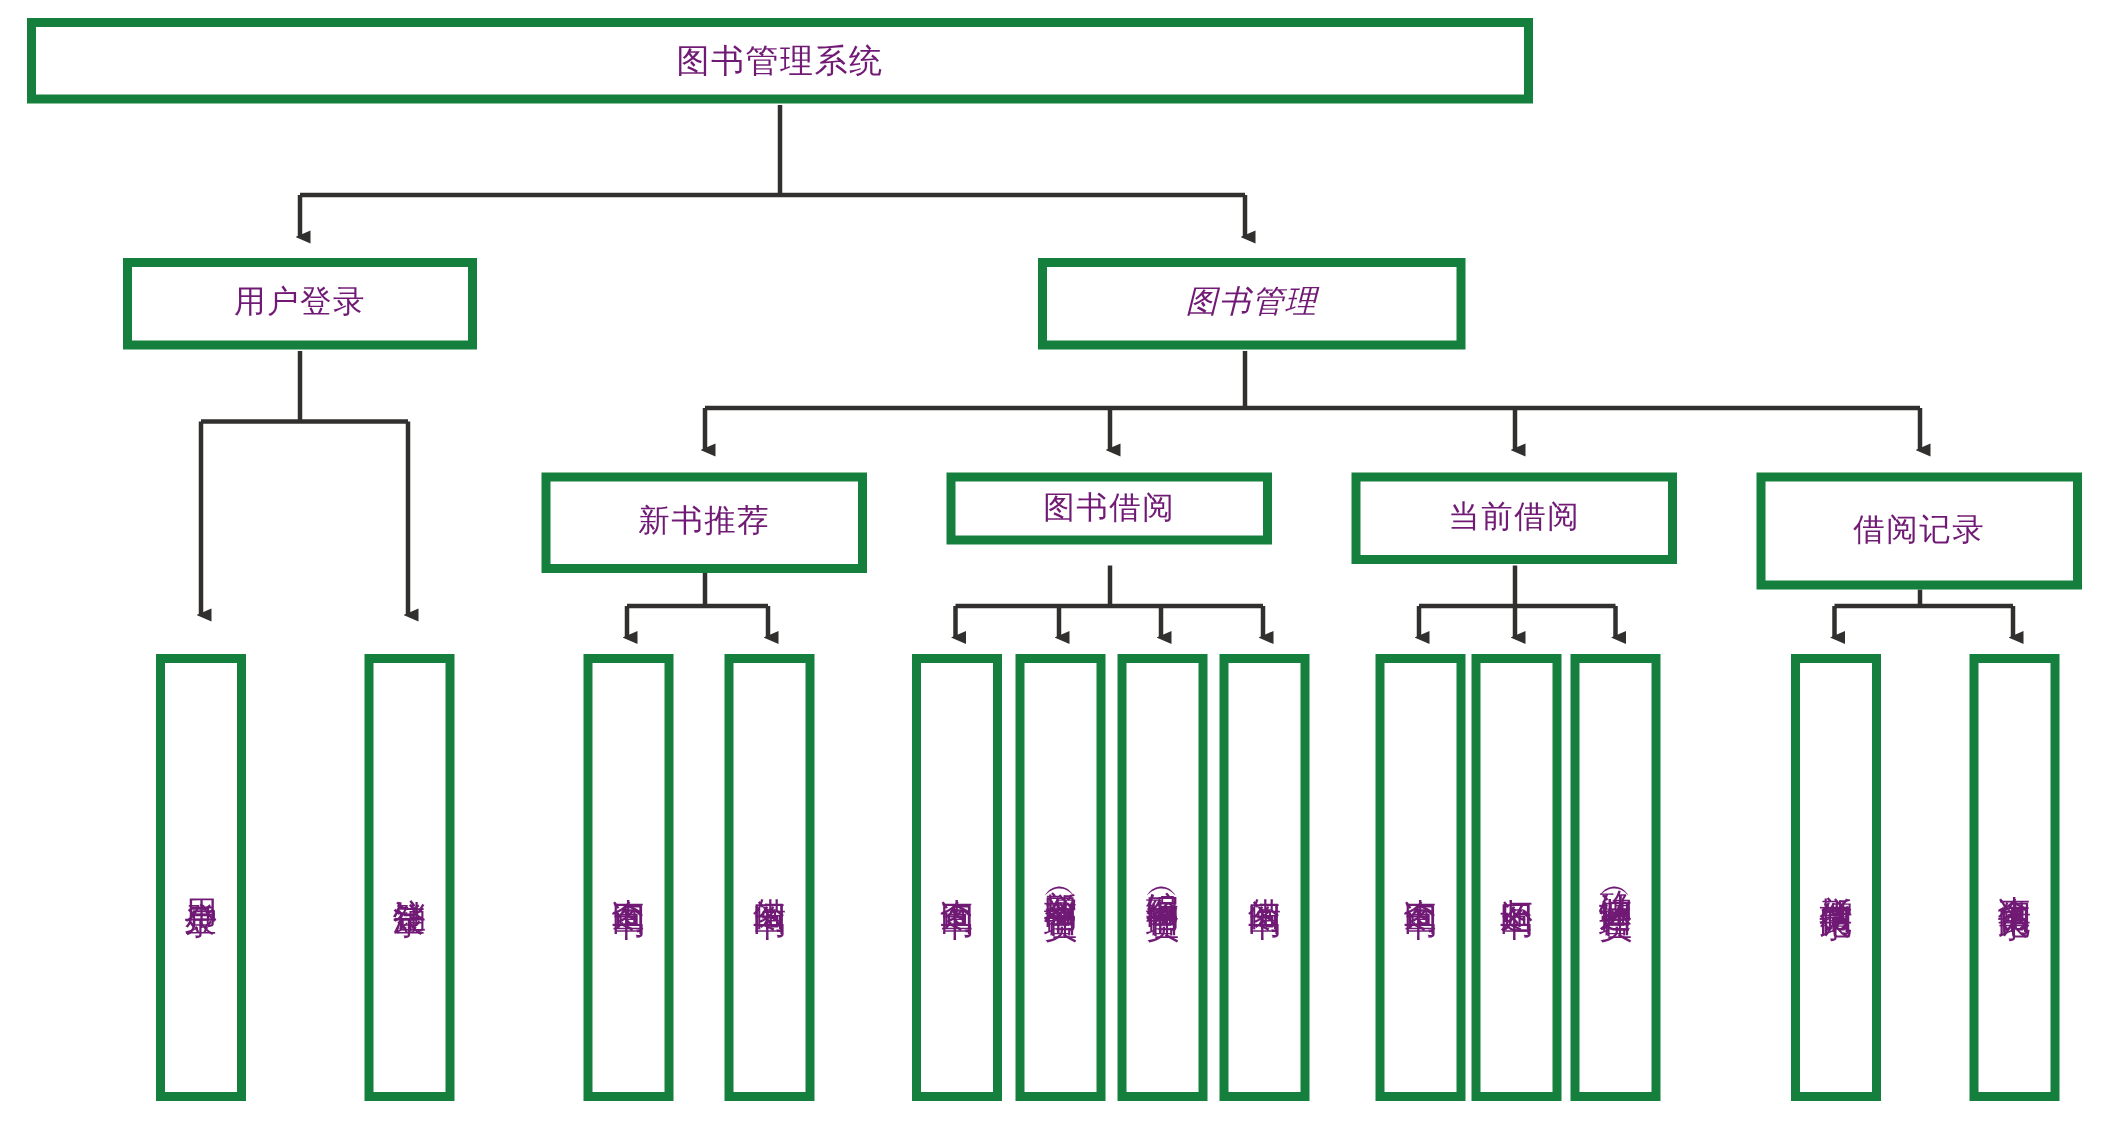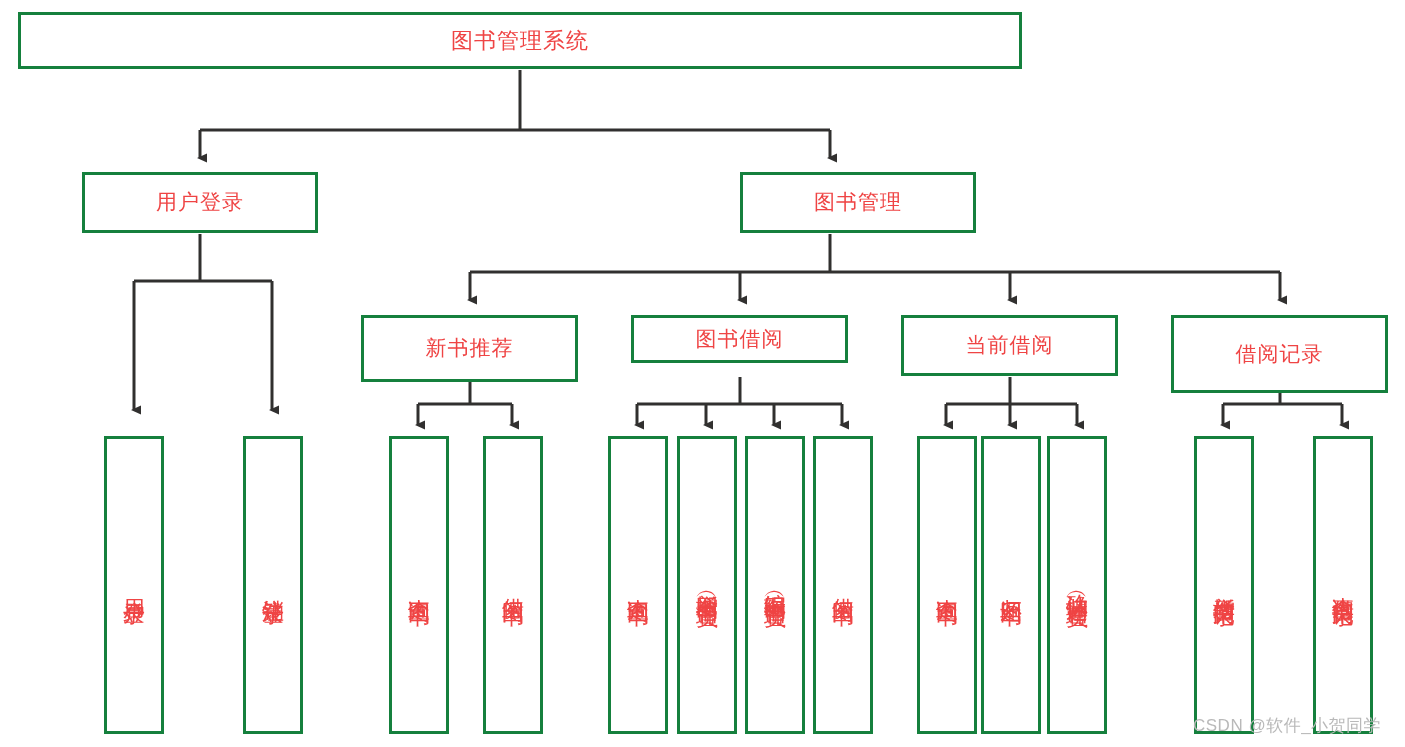--- a/index.html
+++ b/index.html
@@ -17,25 +17,25 @@
   }
   svg#edges{
     position:absolute;left:0;top:0;
     width:1405px;height:747px;
     pointer-events:none;
   }
   .node{
     position:absolute;
     box-sizing:border-box;
     background:#ffffff;
-    border:3px solid #15803d;
+    border:6px solid #15803d;
     display:flex;
     align-items:center;
     justify-content:center;
-    color:#ef4444;
+    color:#701a75;
     z-index:2;
   }
   .node .label{
     display:block;
     text-align:center;
     line-height:1.18;
     white-space:pre;
   }
   
   .node.horiz .label{
@@ -124,21 +124,21 @@
     </g>
   </svg>
 
   <div class="node root horiz" style="left:18px;top:12px;width:1004px;height:57px;">
     <span class="label">图书管理系统</span>
   </div>
 
   <div class="node horiz" style="left:82px;top:172px;width:236px;height:61px;">
     <span class="label">用户登录</span>
   </div>
-  <div class="node horiz" style="left:740px;top:172px;width:236px;height:61px;">
+  <div class="node horiz" style="left:692px;top:172px;width:285px;height:61px;font-style:italic;">
     <span class="label">图书管理</span>
   </div>
 
   <div class="node horiz" style="left:361px;top:315px;width:217px;height:67px;">
     <span class="label">新书推荐</span>
   </div>
   <div class="node horiz" style="left:631px;top:315px;width:217px;height:48px;">
     <span class="label">图书借阅</span>
   </div>
   <div class="node horiz" style="left:901px;top:315px;width:217px;height:61px;">
@@ -185,15 +185,14 @@
     <span class="label">确认归还（管理员）</span>
   </div>
 
   <div class="node vert" style="left:1194px;top:436px;width:60px;height:298px;">
     <span class="label">新增借阅记录</span>
   </div>
   <div class="node vert" style="left:1313px;top:436px;width:60px;height:298px;">
     <span class="label">查询借阅记录</span>
   </div>
 
-  <div class="watermark">CSDN @软件_小贺同学</div>
 
 </div>
 
 </body></html>

